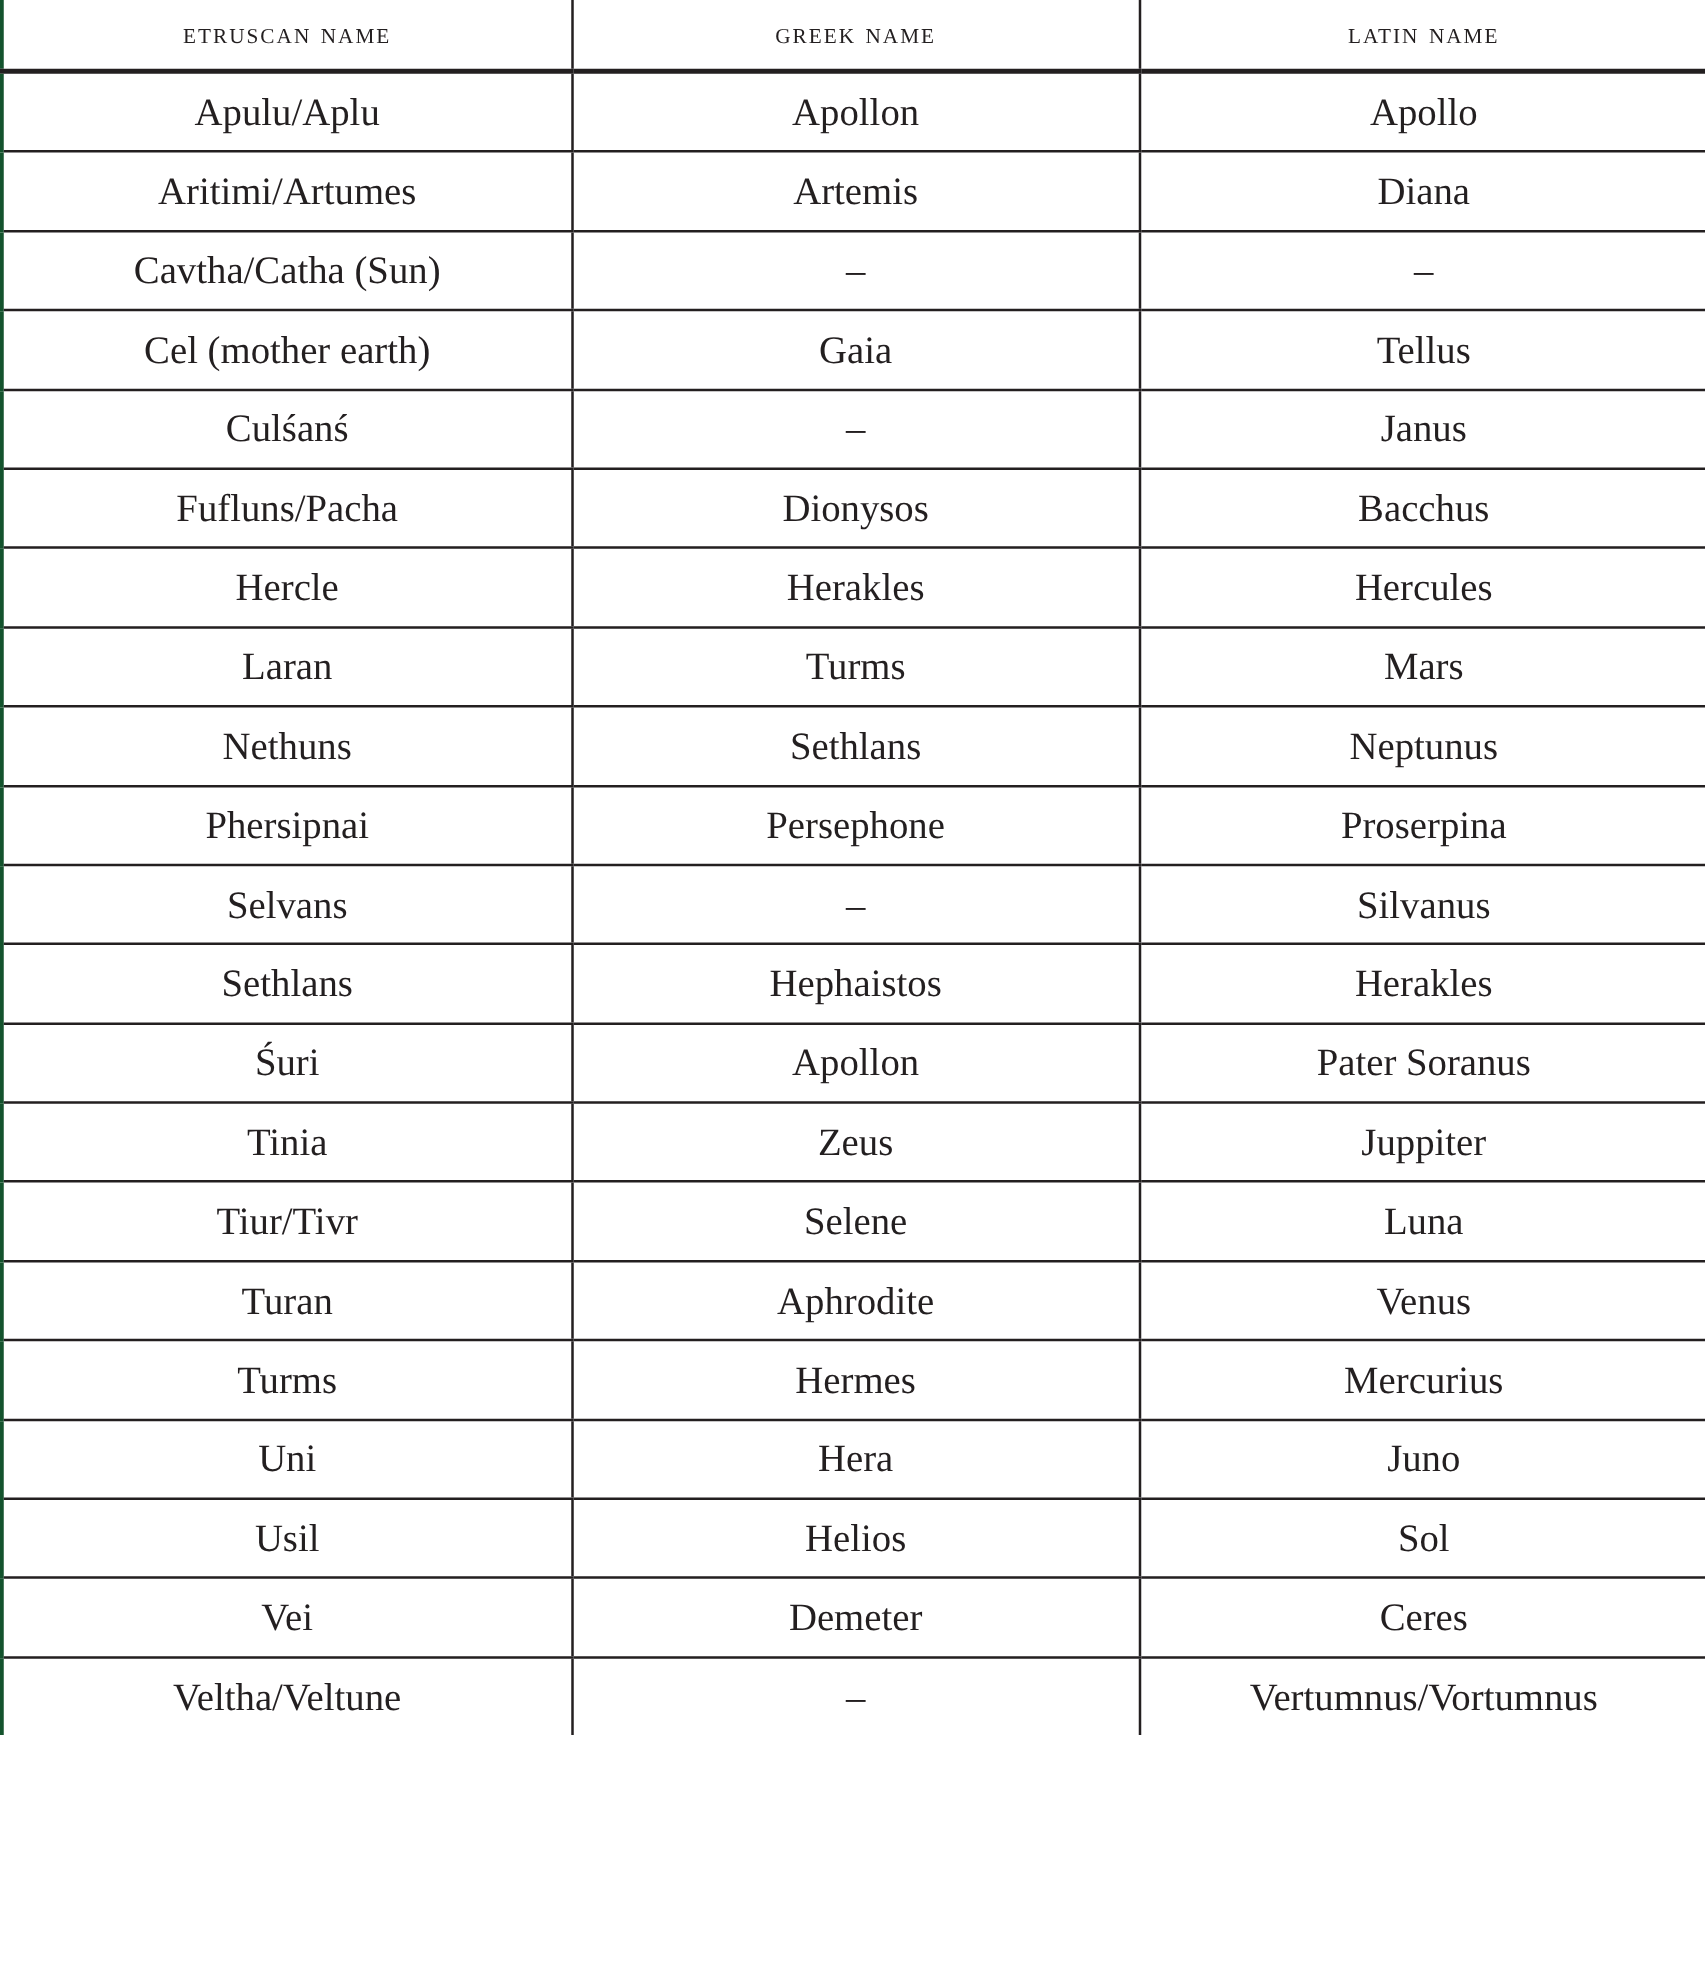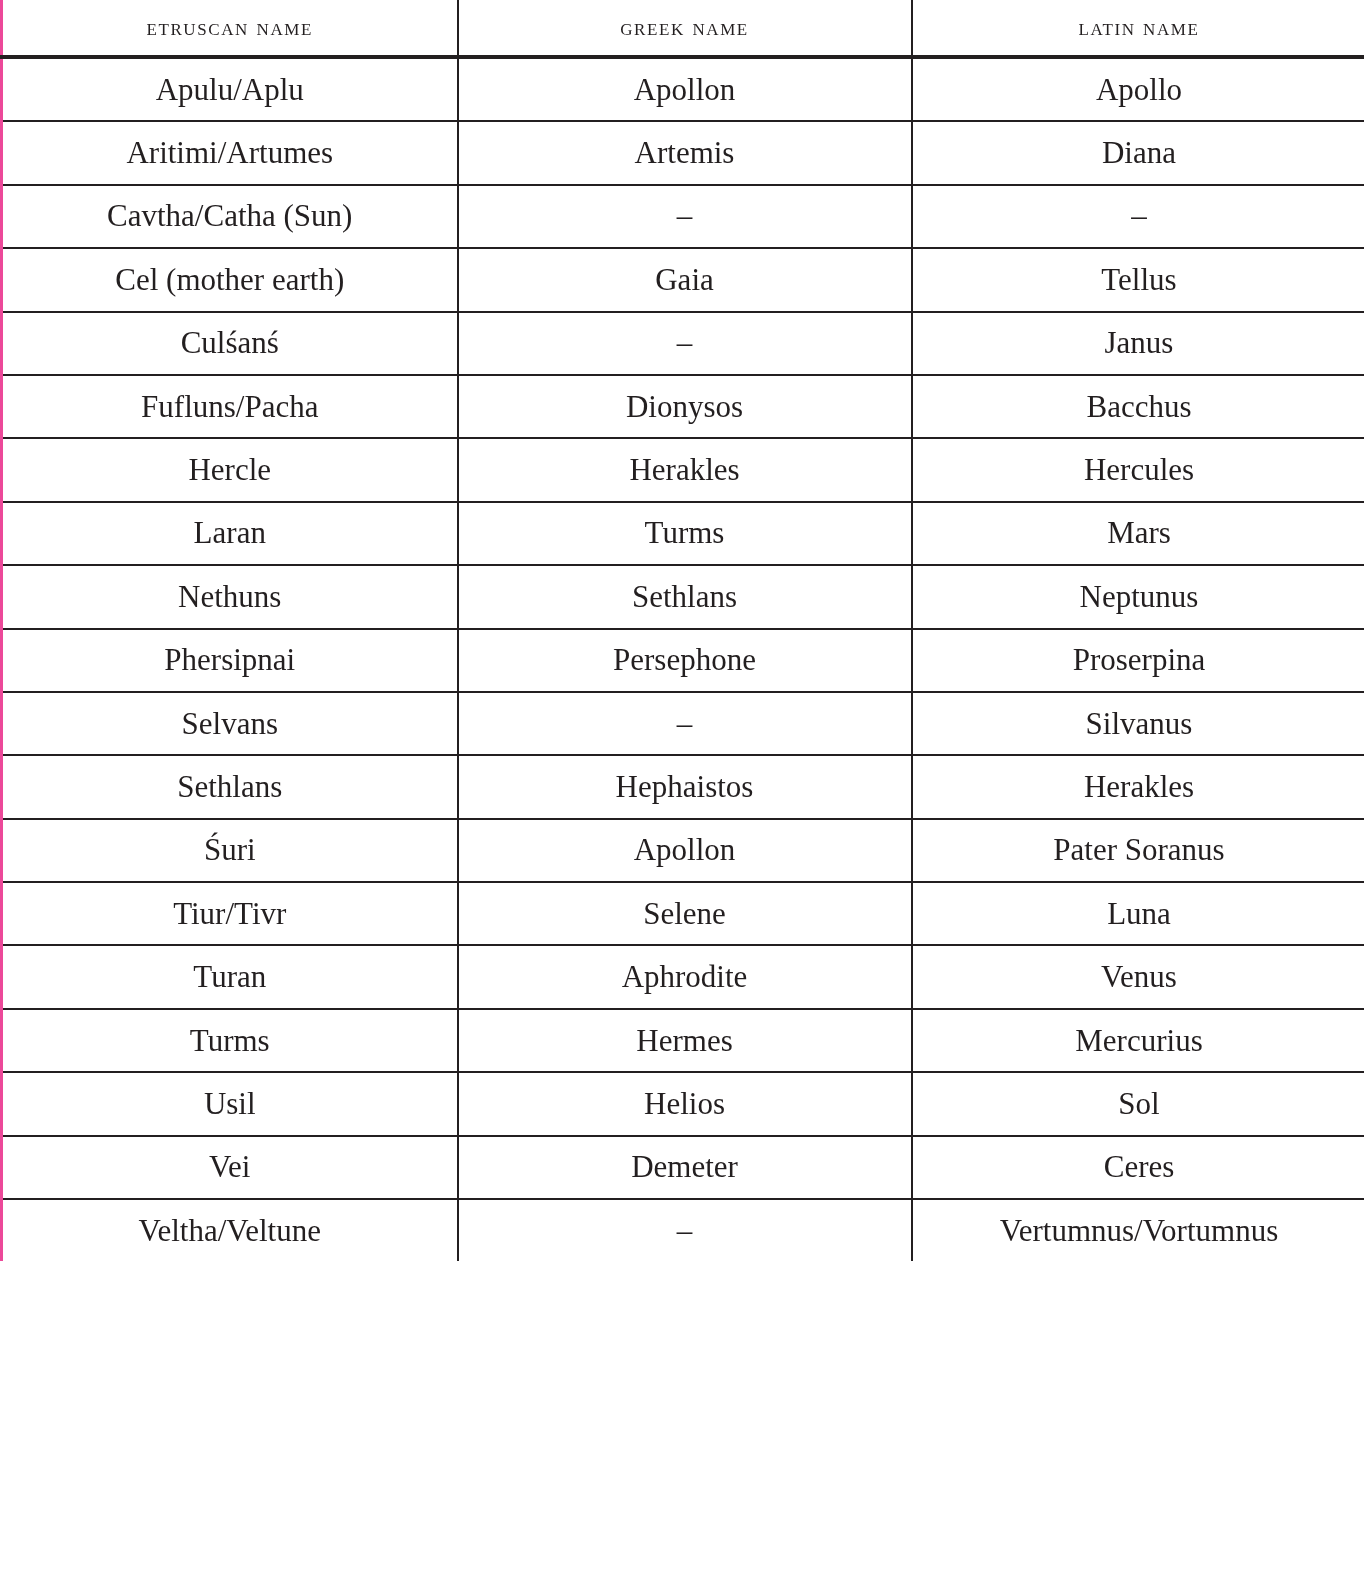--- a/index.html
+++ b/index.html
@@ -10,21 +10,21 @@
       font-family: "Liberation Serif", "DejaVu Serif", serif;
       color: #231f20;
     }
     .table col.c1 { width: 456px; }
     .table col.c2 { width: 454px; }
     .table col.c3 { width: 454px; }
     .table th, .table td {
       text-align: center; vertical-align: middle; padding: 0;
       border-left: 2px solid #231f20;
     }
-    .table th:first-child, .table td:first-child { border-left: 3px solid #ec4899; }
+    .table th:first-child, .table td:first-child { border-left: 3px solid #14532d; }
     .table thead th {
       height: 55px;
       font-weight: normal;
       font-variant: small-caps;
       text-transform: lowercase;
       font-size: 24px;
       letter-spacing: 1.6px;
       border-bottom: 4px solid #231f20;
     }
     .table tbody td {
@@ -110,33 +110,43 @@
         <td>Sethlans</td>
         <td>Hephaistos</td>
         <td>Herakles</td>
       </tr>
       <tr>
         <td>Śuri</td>
         <td>Apollon</td>
         <td>Pater Soranus</td>
       </tr>
       <tr>
+        <td>Tinia</td>
+        <td>Zeus</td>
+        <td>Juppiter</td>
+      </tr>
+      <tr>
         <td>Tiur/Tivr</td>
         <td>Selene</td>
         <td>Luna</td>
       </tr>
       <tr>
         <td>Turan</td>
         <td>Aphrodite</td>
         <td>Venus</td>
       </tr>
       <tr>
         <td>Turms</td>
         <td>Hermes</td>
         <td>Mercurius</td>
+      </tr>
+      <tr>
+        <td>Uni</td>
+        <td>Hera</td>
+        <td>Juno</td>
       </tr>
       <tr>
         <td>Usil</td>
         <td>Helios</td>
         <td>Sol</td>
       </tr>
       <tr>
         <td>Vei</td>
         <td>Demeter</td>
         <td>Ceres</td>

